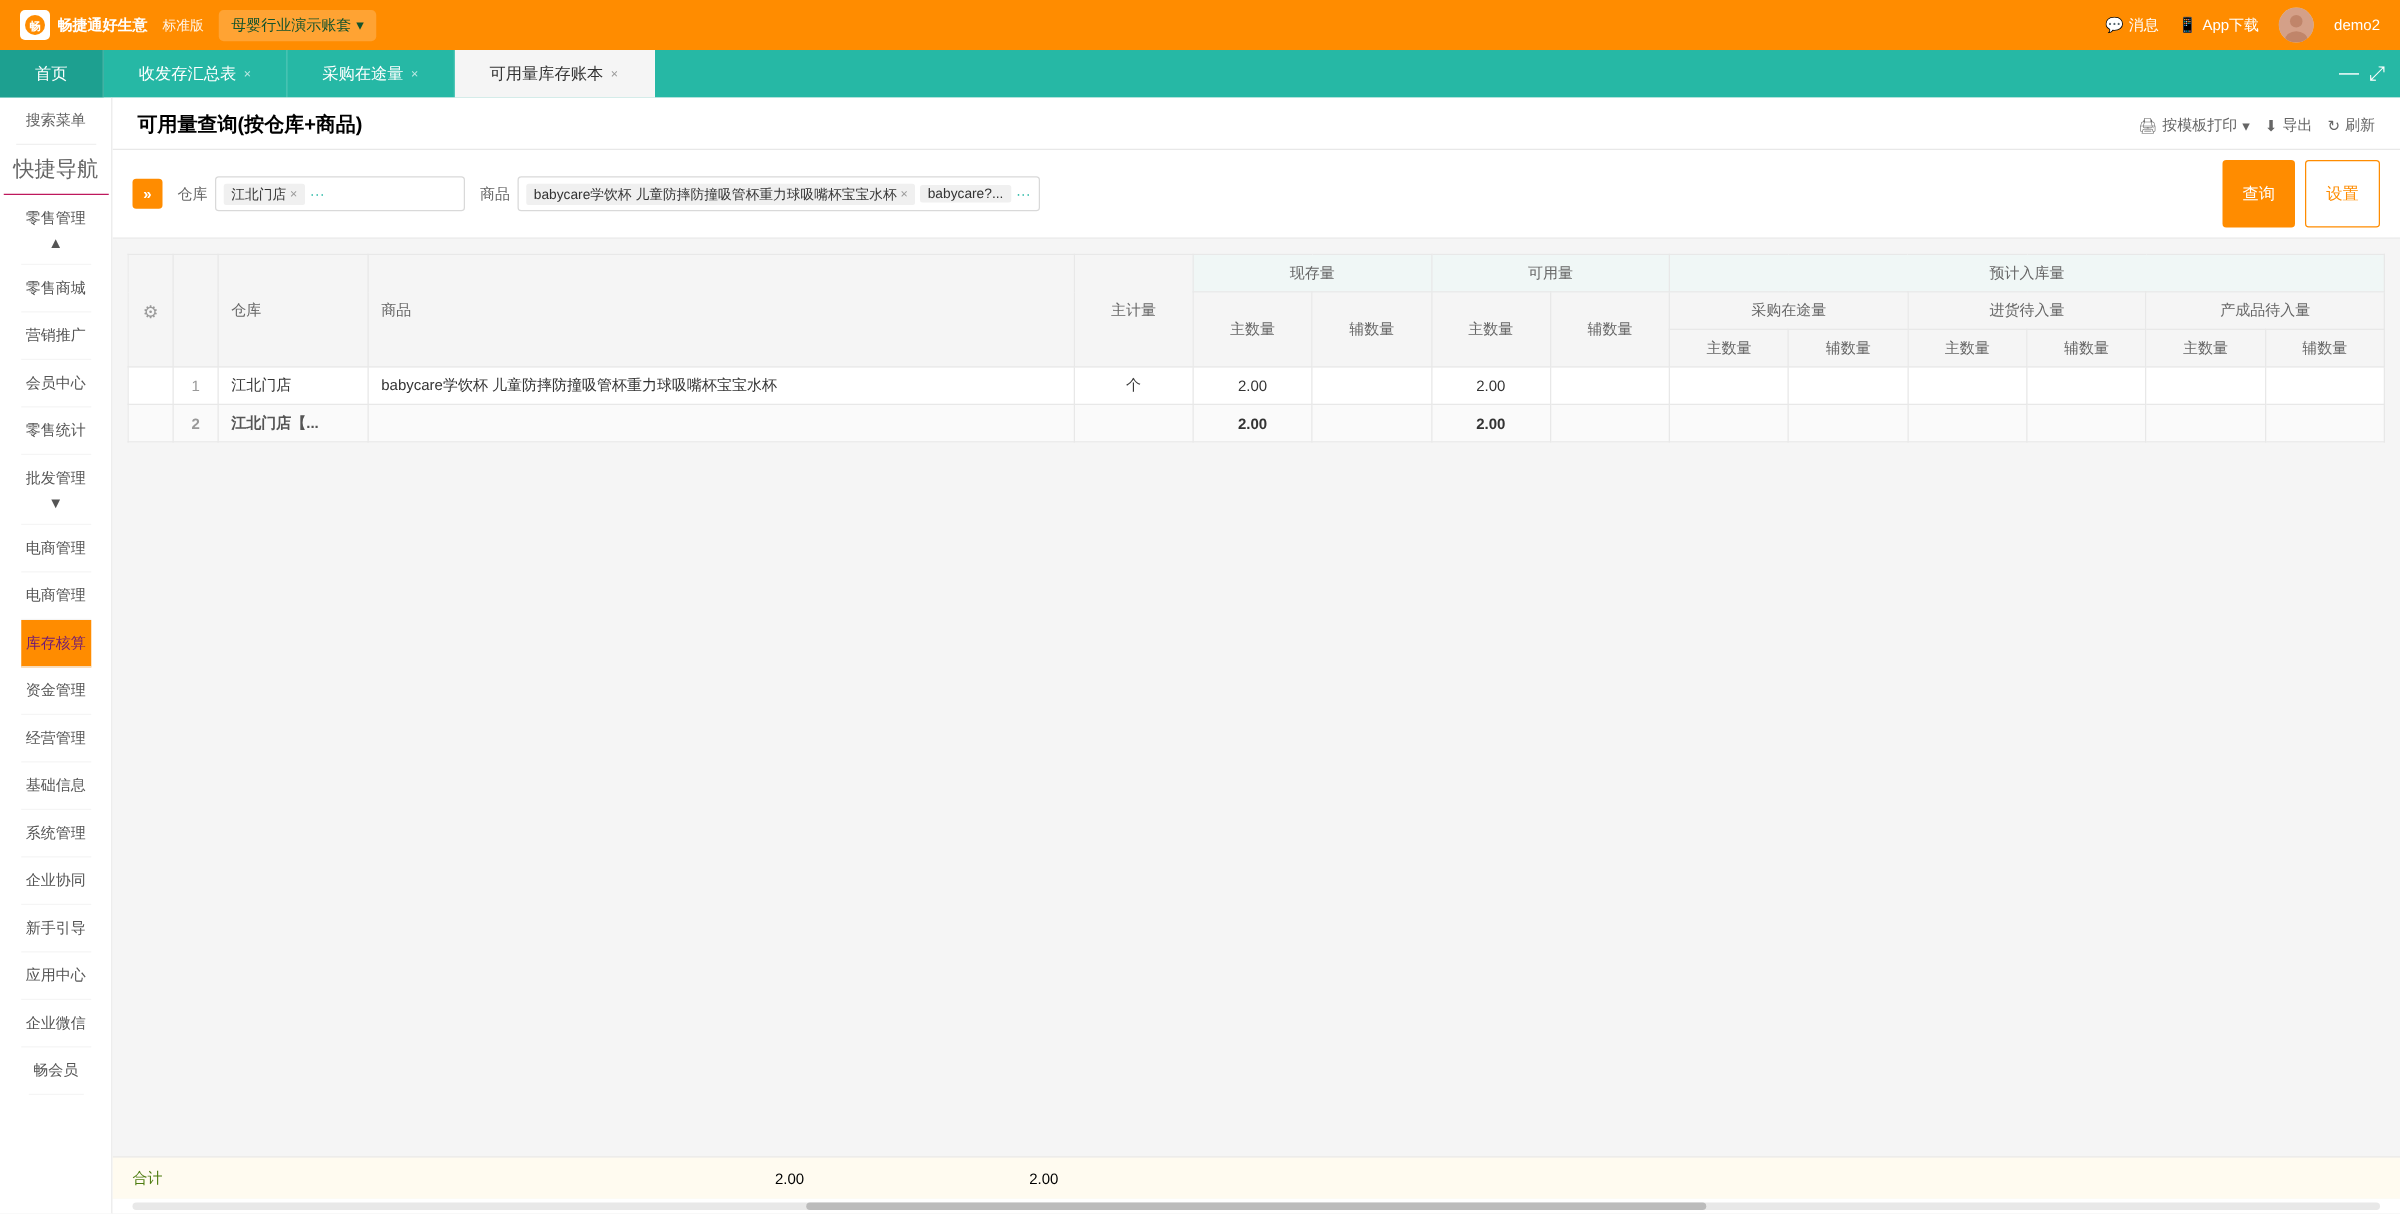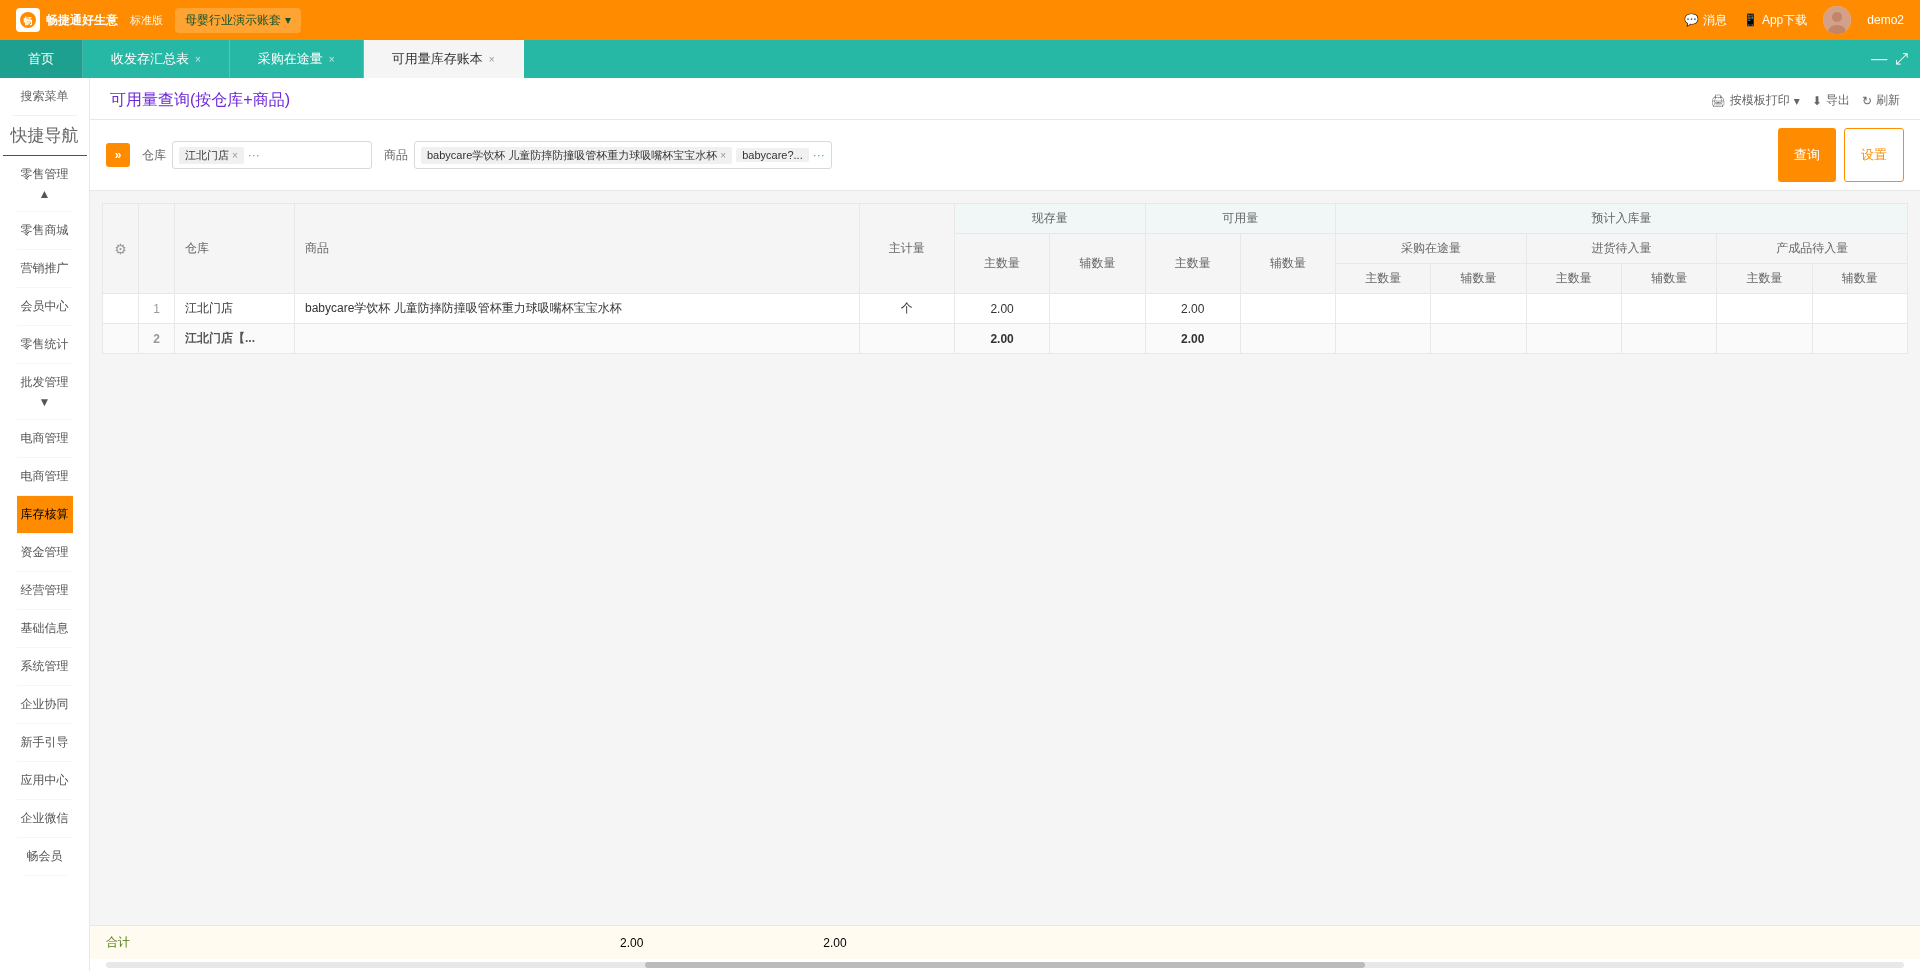--- a/index.html
+++ b/index.html
@@ -73,35 +73,35 @@
       font-size: 17px; color: #666;
       border-bottom: 1px solid #be185d;
       cursor: pointer; text-align: center;
       padding: 8px;
     }
     .sidebar-item {
       display: flex; flex-direction: column; align-items: center;
       padding: 10px 4px; cursor: pointer; color: #555; font-size: 12px;
       gap: 4px; border-bottom: 1px solid #f5f5f5;
     }
-    .sidebar-item.active { background: #ff8c00; color: #000000; }
+    .sidebar-item.active { background: #ff8c00; color: #701a75; }
     .sidebar-item.has-arrow { flex-direction: column; justify-content: center; gap: 4px; }
 
     
     .content-area { flex: 1; display: flex; flex-direction: column; overflow: hidden; background: #f5f5f5; }
 
     
     .page-header {
       background: white;
       padding: 12px 20px 8px;
       border-bottom: 1px solid #e8e8e8;
       display: flex; align-items: center; justify-content: space-between;
       flex-shrink: 0;
     }
-    .page-title { font-size: 16px; font-weight: normal; color: #6d28d9; }
+    .page-title { font-size: 16px; font-weight: bold; color: #000000; }
     .page-header-actions { display: flex; align-items: center; gap: 12px; font-size: 12px; color: #666; }
     .page-header-actions .action-btn { display: flex; align-items: center; gap: 4px; cursor: pointer; }
 
     
     .filter-bar {
       background: white;
       padding: 8px 16px;
       display: flex; align-items: center; gap: 12px;
       border-bottom: 1px solid #e8e8e8;
       flex-shrink: 0;

